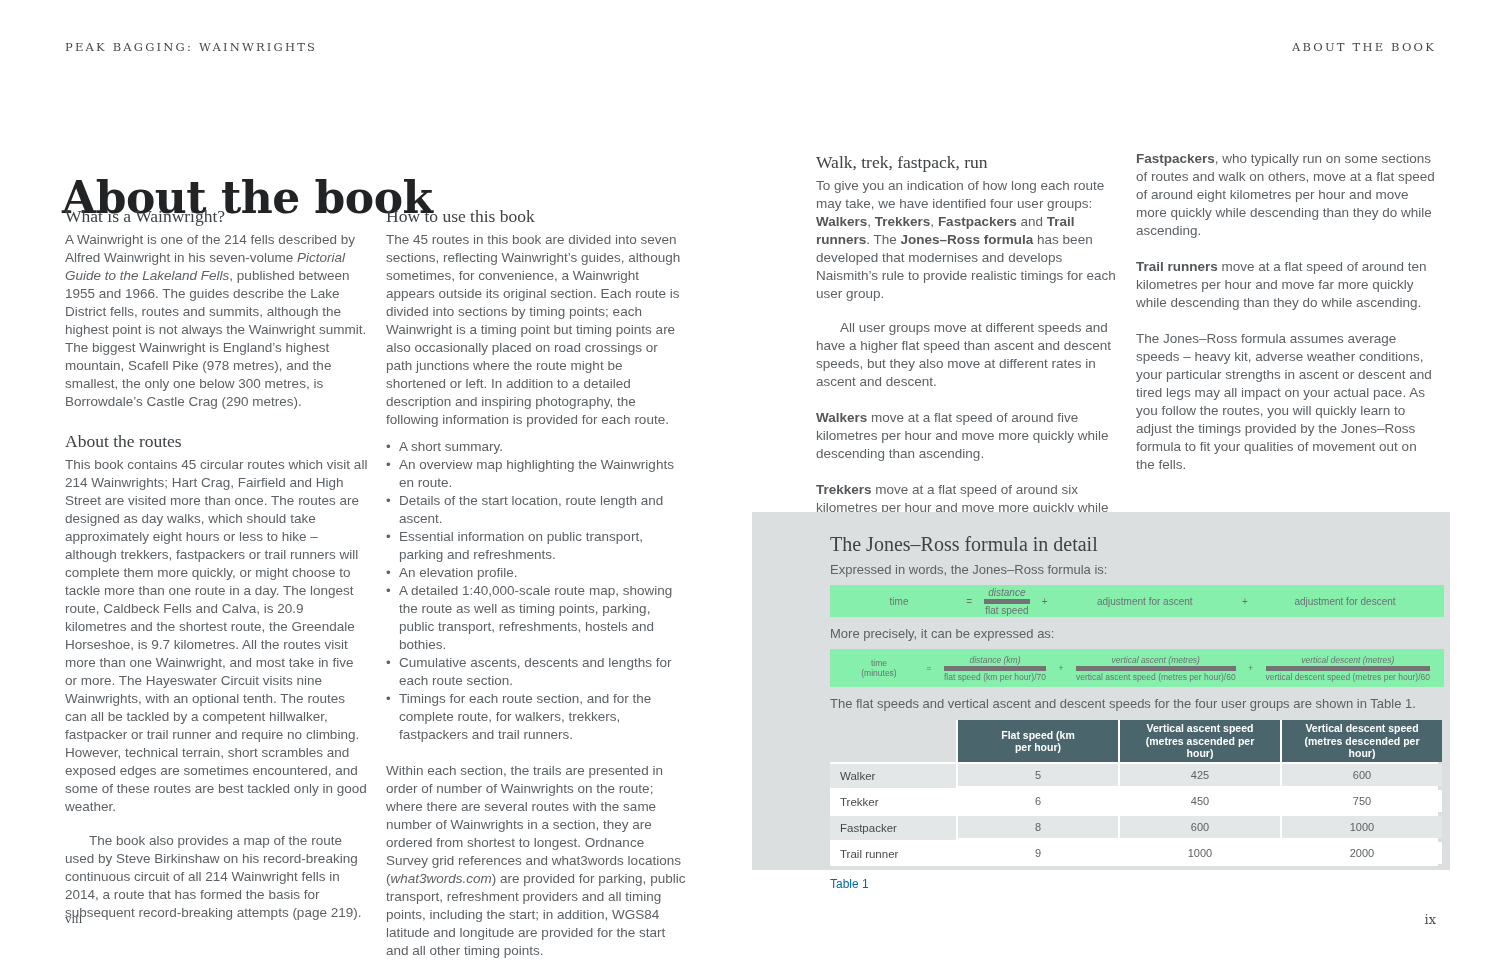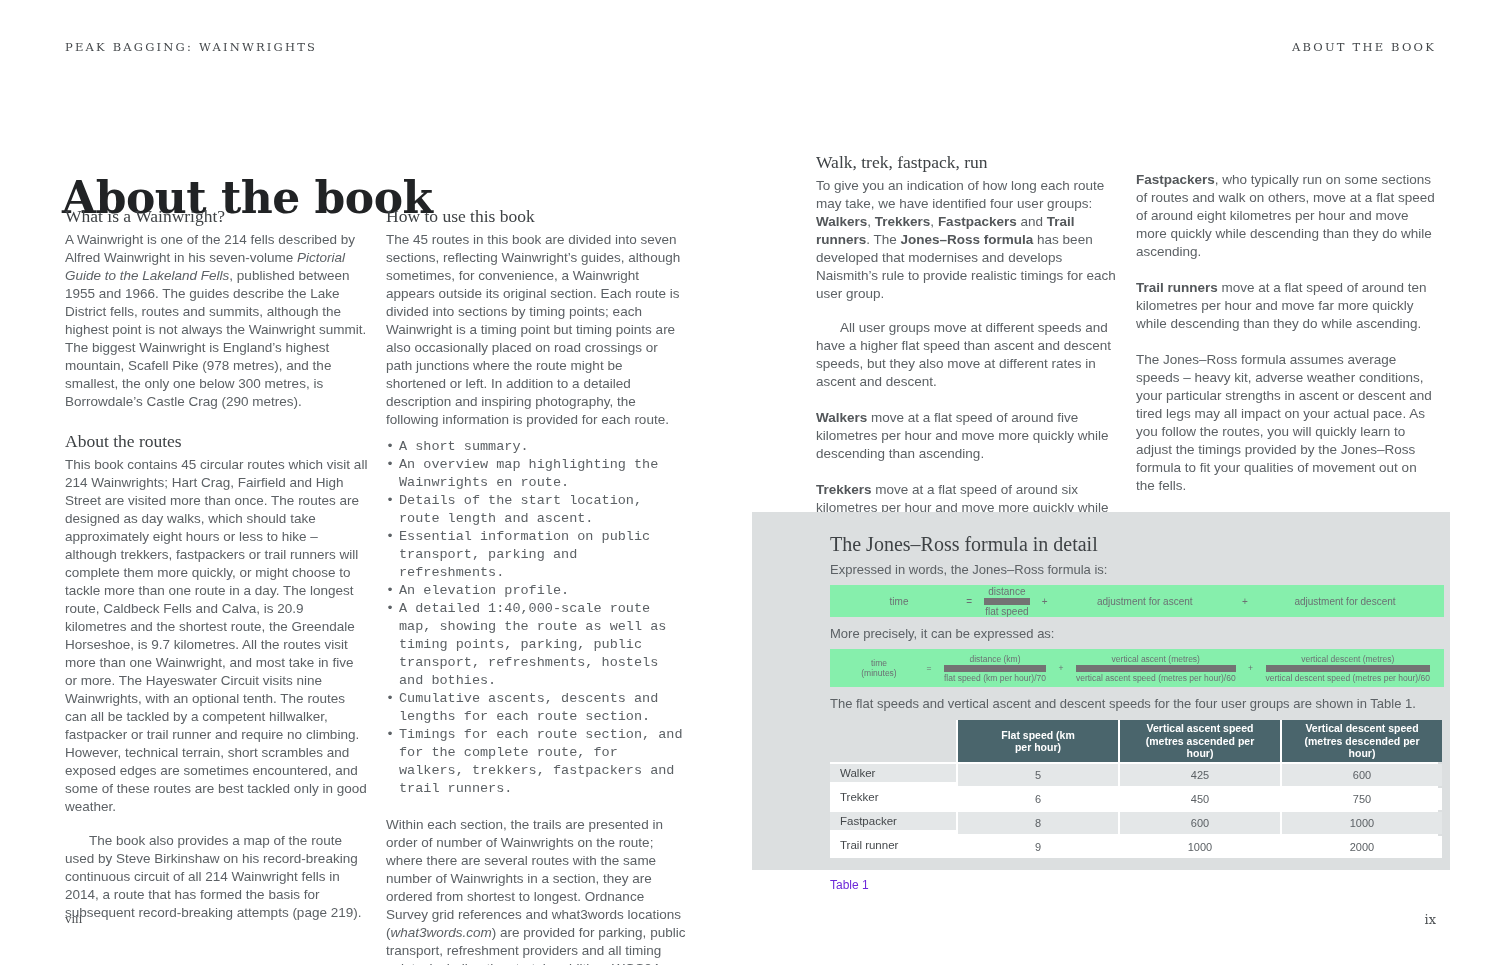--- a/index.html
+++ b/index.html
@@ -21,33 +21,33 @@
   .folio.right{right:64px;}
   .book-title{
     position:absolute;left:62px;top:143px;
     font-family:"DejaVu Serif", serif;font-weight:700;font-size:44px;
     letter-spacing:-0.5px;color:#212325;
   }
   .col{position:absolute;font-size:13.5px;line-height:18px;}
   .col1{left:65px;top:205px;width:303px;}
   .col2{left:386px;top:205px;width:300px;}
   .col3{left:816px;top:151px;width:300px;}
-  .col4{left:1136px;top:164px;width:302px;}
+  .col4{left:1136px;top:143px;width:302px;}
   h2.sec{
     font-family:"Liberation Serif", serif;font-weight:400;
     font-size:17.5px;color:#3e4245;margin:0 0 4px 0;line-height:22px;
   }
   h2.sec.gap{margin-top:19px;}
   p{margin:0 0 0 0;}
   p + p{margin-top:18px;}
   p.cont{margin-top:16px;}
   .indent{text-indent:24px;}
   b{font-weight:700;color:#53575a;}
   i{font-style:italic;}
-  ul.feature{list-style:none;margin:9px 0 0 0;padding:0;font-family:Liberation Mono, monospace;}
+  ul.feature{list-style:none;margin:9px 0 0 0;padding:0;}
   ul.feature li{position:relative;padding-left:13px;margin:0;}
   ul.feature li::before{content:"•";position:absolute;left:0;top:0;color:#5c6165;}
   .after-list{margin-top:18px;}
   
   .panel{
     position:absolute;left:752px;top:512px;width:698px;height:358px;
     background:#dcdfe0;box-sizing:border-box;padding:21px 6px 0 78px;
   }
   .panel h3{
     font-family:"Liberation Serif", serif;font-weight:400;
@@ -55,44 +55,44 @@
   }
   .panel .intro{font-size:13px;color:#5c6165;margin:0 0 8px 0;}
   .fbar{
     background:#86efac;display:flex;align-items:center;justify-content:space-between;
     padding:4px 14px;margin-bottom:9px;color:#6b7073;
   }
   .fbar1{height:24px;font-size:10px;}
   .fbar2{height:30px;font-size:8.5px;line-height:10px;}
   .fcell{text-align:center;}
   .frac{display:inline-block;text-align:center;}
-  .frac .num{display:block;border-bottom:7px solid #737373;padding:0 4px 1px 4px;}
+  .frac .num{display:block;border-bottom:5px solid #737373;padding:0 4px 1px 4px;font-style:italic;}
   .frac .den{display:block;padding-top:1px;}
   .op{padding:0 6px;}
   .lhs2{display:block;}
   
   .jr-table{
     display:grid;margin-top:9px;
     grid-template-columns:126px 160px 160px 160px;
     column-gap:2px;row-gap:2px;background:#ffffff;width:608px;
   }
   .jr-table .cell{display:flex;align-items:center;justify-content:center;text-align:center;}
   .jr-table .h-blank{background:#dcdfe0;}
   .jr-table .h-col{
     background:#4a656c;color:#ffffff;font-weight:700;font-size:10.5px;
     line-height:12.5px;height:42px;
   }
   .jr-table .h-col span{max-width:128px;}
   .jr-table .rowlabel{
-    justify-content:flex-start;padding-left:10px;font-size:11.5px;color:#44484b;height:18px;
+    justify-content:flex-start;padding-left:10px;font-size:11.5px;color:#44484b;height:24px;
   }
   .jr-table .val{font-size:11px;color:#5c6165;height:22px;}
   .jr-table .odd{background:#e4e7e8;}
   .jr-table .even{background:#ffffff;}
-  .tbl-caption{font-size:12px;color:#6d28d9;margin-top:20px;}
+  .tbl-caption{font-size:12px;color:#0369a1;margin-top:11px;}
 </style>
 </head>
 <body>
 
 <div class="runhead left">PEAK BAGGING: WAINWRIGHTS</div>
 <div class="runhead right">ABOUT THE BOOK</div>
 
 <h1 class="book-title">About the book</h1>
 
 <div class="col col1">

